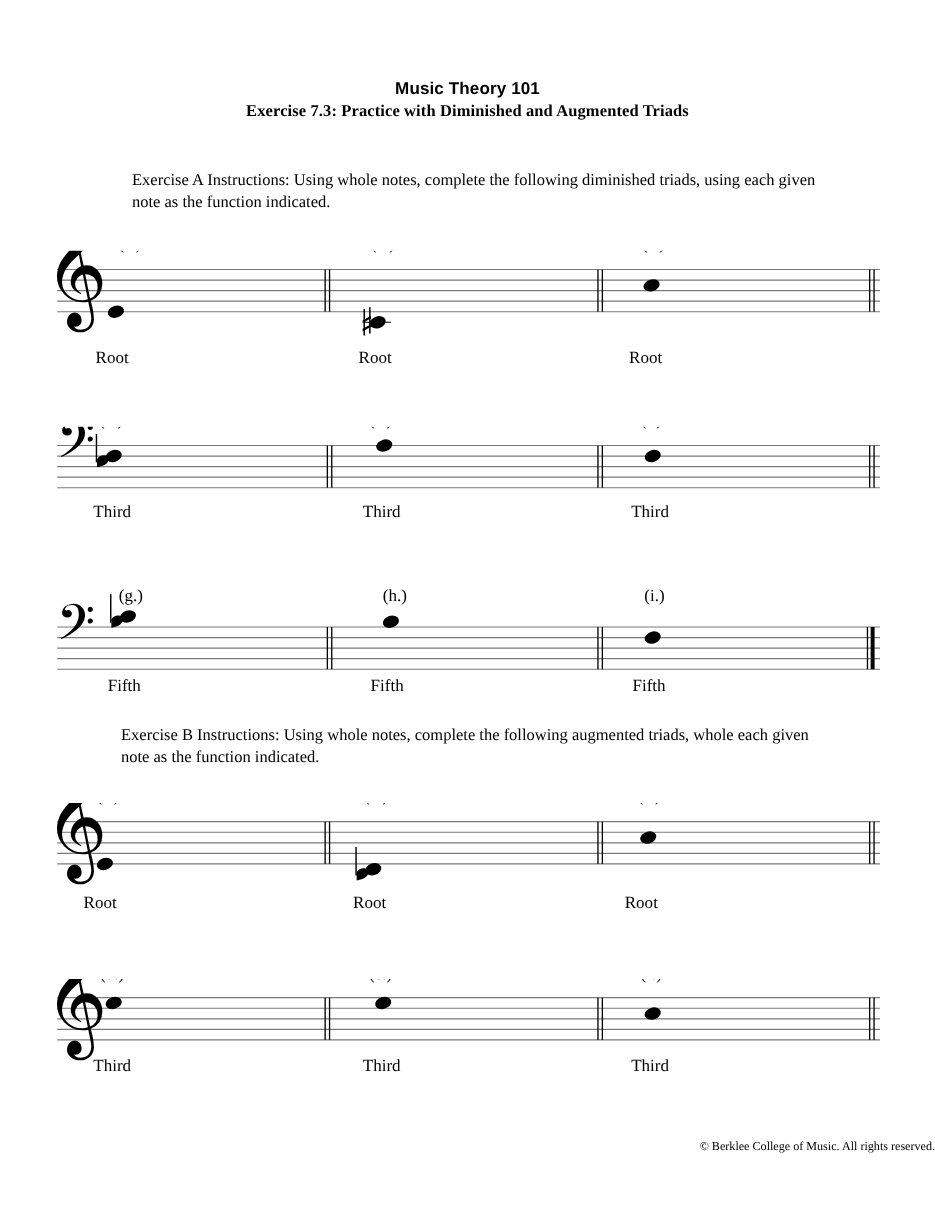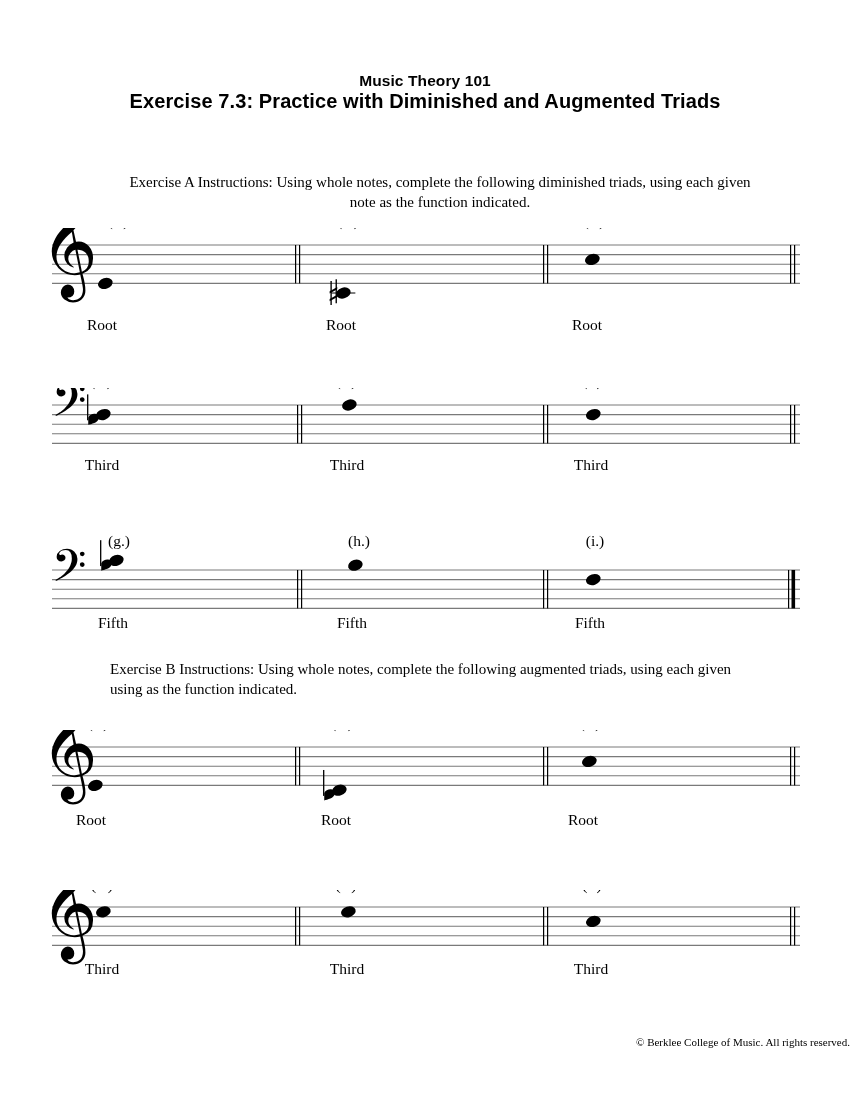--- a/index.html
+++ b/index.html
@@ -30,35 +30,35 @@
     text-align: center;
   }
   .title-line1 {
     font-family: "Liberation Sans", "DejaVu Sans", sans-serif;
     font-weight: bold;
     font-size: 15.5px;
     line-height: 21px;
     letter-spacing: 0.1px;
   }
   .title-line2 {
-    font-family: Liberation Sans, sans-serif;
+    font-family: Liberation Serif, serif;
     font-weight: bold;
-    font-size: 20px;
+    font-size: 15px;
     line-height: 21px;
     letter-spacing: 0.1px;
   }
 
   
   .instructions {
     position: absolute;
     font-size: 15px;
     line-height: 19.5px;
     white-space: pre-line;
   }
-  #instructions-a { top: 173px; left: 120px; width: 640px; text-align: center; }
+  #instructions-a { top: 155px; left: 120px; width: 640px; }
   #instructions-b { top: 660px; left: 110px; width: 640px; }
 
   
   .system {
     position: absolute;
     left: 0;
     width: 850px;
   }
   .system svg { display: block; }
 
@@ -77,21 +77,21 @@
 
 <div class="page">
 
   <div class="title-block">
     <div class="title-line1">Music Theory 101</div>
     <div class="title-line2">Exercise 7.3: Practice with Diminished and Augmented Triads</div>
   </div>
 
   <div class="instructions" id="instructions-a">Exercise A Instructions: Using whole notes, complete the following diminished triads, using each given note as the function indicated.</div>
 
-  <div class="instructions" id="instructions-b">Exercise B Instructions: Using whole notes, complete the following augmented triads, using each given using as the function indicated.</div>
+  <div class="instructions" id="instructions-b">Exercise B Instructions: Using whole notes, complete the following augmented triads, whole each given note as the function indicated.</div>
 
   <div id="staff-systems">
       <div class="system" style="top: 228px;">
         <svg width="850" height="118" viewBox="0 0 850 118">
           <line x1="52" y1="17" x2="800" y2="17" stroke="#7a7a7a" stroke-width="1.1"></line>
           <line x1="52" y1="26.6" x2="800" y2="26.6" stroke="#7a7a7a" stroke-width="1.1"></line>
           <line x1="52" y1="36.2" x2="800" y2="36.2" stroke="#7a7a7a" stroke-width="1.1"></line>
           <line x1="52" y1="45.8" x2="800" y2="45.8" stroke="#7a7a7a" stroke-width="1.1"></line>
           <line x1="52" y1="55.4" x2="800" y2="55.4" stroke="#7a7a7a" stroke-width="1.1"></line>
           <g>

